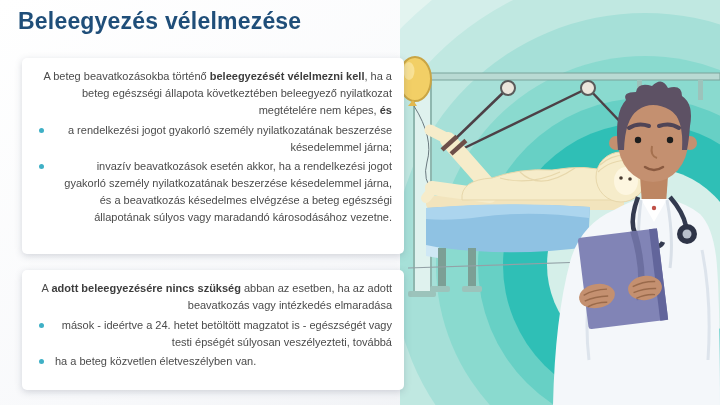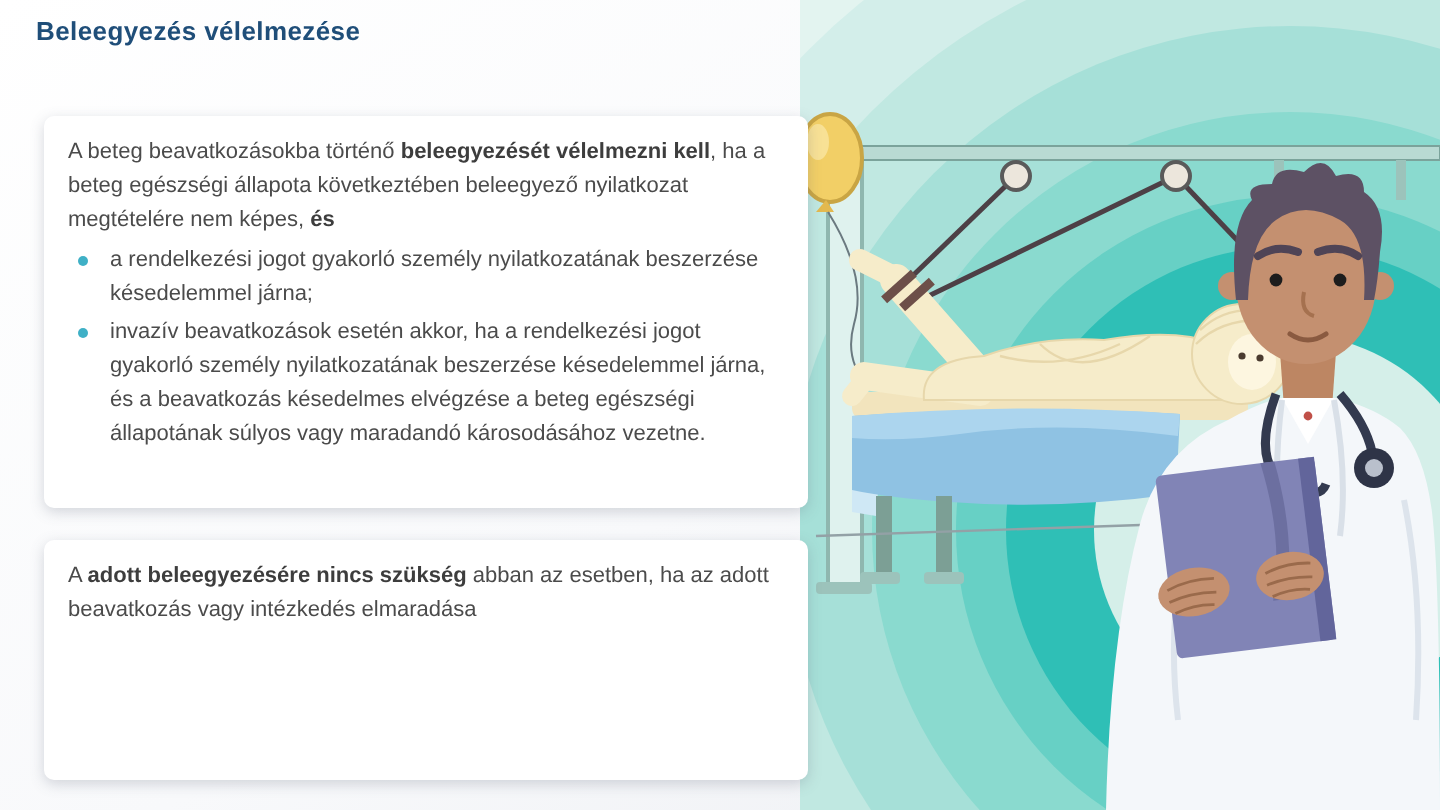--- a/index.html
+++ b/index.html
@@ -1,25 +1,25 @@
 <!DOCTYPE html>
 <html lang="hu"><head>
 <meta charset="utf-8">
 <style>
   html,body{margin:0;padding:0;background:#fff;}
   body{width:720px;height:405px;overflow:hidden;font-family:"Liberation Sans",sans-serif;}
   .slide{position:relative;width:720px;height:405px;overflow:hidden;
          background:linear-gradient(150deg,#ffffff 0%,#f8f9fb 55%,#eceef2 100%);}
   .illustration{position:absolute;top:0;right:0;width:320px;height:405px;z-index:0;}
   .slide-title{position:absolute;left:18px;top:8px;margin:0;z-index:3;
-               font-size:13px;font-weight:bold;color:#1f4e79;letter-spacing:.2px;}
+               font-size:23px;font-weight:bold;color:#1f4e79;letter-spacing:.2px;}
   .card{position:absolute;left:22px;width:382px;box-sizing:border-box;
         background:#ffffff;border-radius:5px;z-index:2;
         box-shadow:0 2px 7px rgba(90,100,120,.25);
-        padding:10px 12px;color:#4b4b4b;font-size:11px;line-height:17px;}
+        padding:10px 12px;color:#4b4b4b;font-size:11px;line-height:17px;text-align:right;}
   .card-1{top:58px;height:196px;}
   .card-2{top:270px;height:120px;}
   .para{margin:0;}
   .para b{color:#3d3d3d;}
   ul.bullets{list-style:none;margin:3px 0 0 0;padding:0;}
   ul.bullets li{display:flex;gap:11px;padding-left:5px;margin-bottom:2px;}
   .dot{flex:0 0 5px;width:5px;height:5px;border-radius:50%;background:#3fb0c6;margin-top:6px;}
 </style>
 </head>
 <body>
@@ -140,15 +140,25 @@
         </li>
       <li>
           <span class="dot"></span>
           <span>invazív beavatkozások esetén akkor, ha a rendelkezési jogot gyakorló személy nyilatkozatának beszerzése késedelemmel járna, és a beavatkozás késedelmes elvégzése a beteg egészségi állapotának súlyos vagy maradandó károsodásához vezetne.</span>
         </li>
     </ul>
   </div>
 
   <div class="card card-2">
     <p class="para"><span>A </span><b>adott beleegyezésére nincs szükség</b><span> abban az esetben, ha az adott beavatkozás vagy intézkedés elmaradása</span></p>
+    <ul class="bullets">
+      <li>
+          <span class="dot"></span>
+          <span>mások - ideértve a 24. hetet betöltött magzatot is - egészségét vagy testi épségét súlyosan veszélyezteti, továbbá</span>
+        </li>
+      <li>
+          <span class="dot"></span>
+          <span>ha a beteg közvetlen életveszélyben van.</span>
+        </li>
+    </ul>
   </div>
 
 </div>
 
 </body></html>

